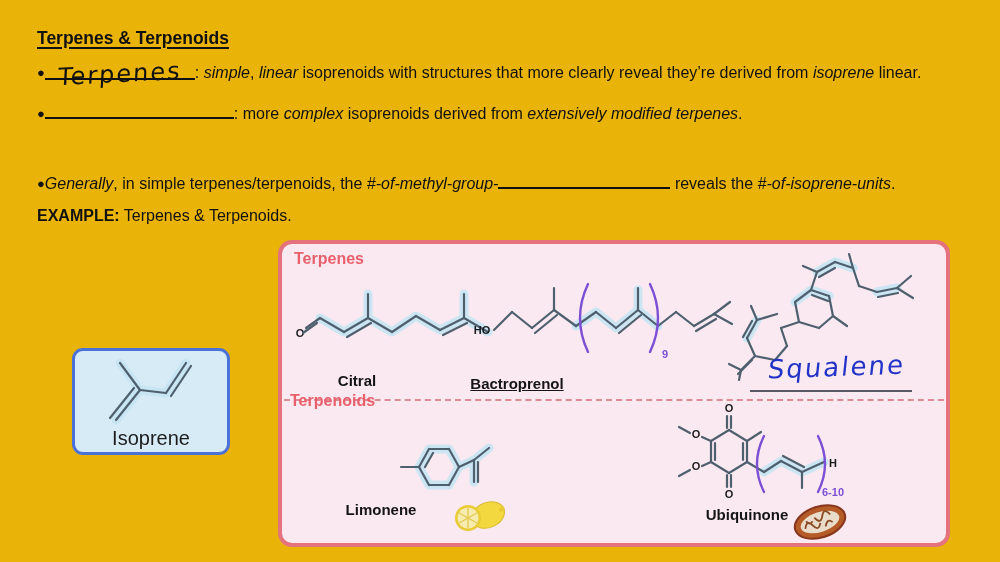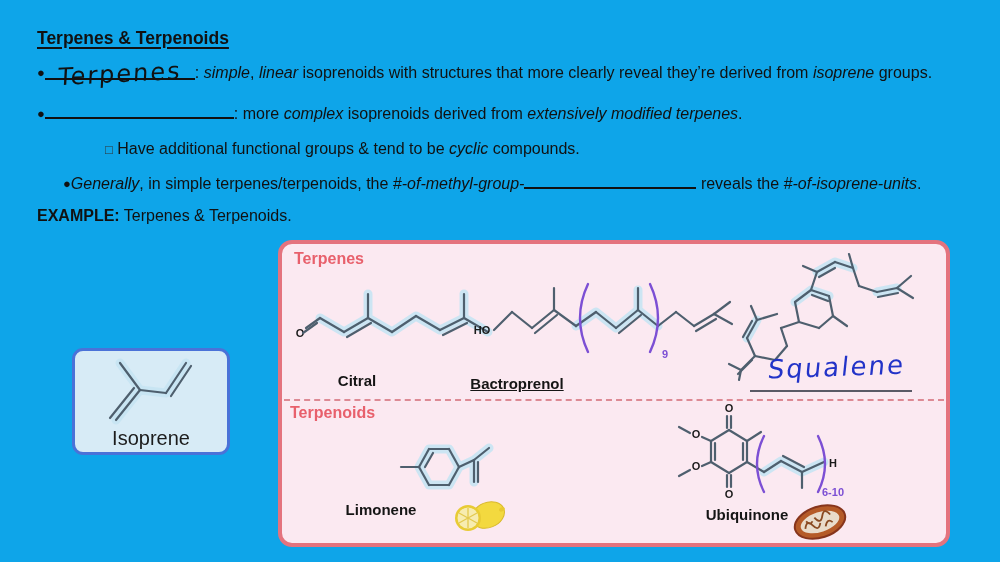--- a/index.html
+++ b/index.html
@@ -1,28 +1,28 @@
 <!DOCTYPE html>
 <html><head>
 <meta charset="utf-8">
 <style>
   * { margin:0; padding:0; box-sizing:border-box; }
   html,body { background:#ffffff; }
   body { width:1000px; height:562px; font-family:"Liberation Sans", sans-serif; color:#111; position:relative; overflow:hidden; }
-  .page { position:absolute; left:0; top:0; width:1000px; height:562px; background:#0ea5e9; }
+  .page { position:absolute; left:0; top:0; width:1000px; height:562px; background:#eab308; }
 
   .title { position:absolute; left:37px; top:28px; font-size:17.5px; font-weight:bold;
            text-decoration:underline; text-decoration-thickness:2px; text-underline-offset:3px; }
 
   .tline { position:absolute; left:37px; font-size:16px; line-height:22px; white-space:nowrap; }
   .tline i { }
   .l1 { top:62px; }
   .l2 { top:103px; }
   .l3 { top:138px; left:105px; }
-  .l4 { top:173px;margin-left:26px; }
+  .l4 { top:173px; }
   .l5 { top:205px; }
   .bullet { font-size:13px; vertical-align:1px; }
   .boxbullet { font-size:13px; color:#333; }
   .blank1 { display:inline-block; width:150px; border-bottom:2px solid #111; text-align:center;
             vertical-align:baseline; height:18px; }
   .hand { display:inline-block; font-family:"DejaVu Sans", sans-serif; font-size:24px; font-weight:500;
           letter-spacing:2px; transform:rotate(-3deg) skewX(-6deg); position:relative; top:4px; line-height:10px; }
   .blank2 { display:inline-block; width:189px; border-bottom:2px solid #111; height:14px; }
   .blank3 { display:inline-block; width:172px; border-bottom:2px solid #111; height:14px; }
   .exlabel { font-weight:bold;margin-top:47px; }
@@ -31,21 +31,21 @@
   .isocard { position:absolute; left:72px; top:348px; width:158px; height:107px;
              background:#d7ebf6; border:3px solid #4a72d8; border-radius:11px; }
   .isocard svg { position:absolute; left:12px; top:2px; }
   .isolabel { position:absolute; left:0; top:76px; width:100%; text-align:center; font-size:20px; color:#1c1c1c; }
 
   
   .panel { position:absolute; left:278px; top:240px; width:672px; height:307px;
            background:#fbe9f1; border:4px solid #e4737e; border-radius:14px; }
   .sec { position:absolute; font-size:16px; font-weight:bold; color:#e8606c; }
   .sec-terp { left:12px; top:6px; }
-  .sec-oid  { left:8px;  top:160px; }
+  .sec-oid  { left:8px;  top:148px; }
   .divider { position:absolute; left:2px; right:2px; top:155px; border-top:2px dashed #dd8a94; }
 
   .mlabel { position:absolute; font-size:15px; font-weight:bold; color:#151515; text-align:center; }
   .lab-citral { left:20px;  top:128px; width:110px; }
   .lab-bacto  { left:170px; top:131px; width:130px;text-decoration:underline; }
   .lab-limo   { left:34px;  top:257px; width:130px; }
   .lab-ubiq   { left:400px; top:262px; width:130px; }
 
   .sq-hand { position:absolute; left:486px; top:108px; font-family:"DejaVu Sans", sans-serif;
              font-size:26px; color:#2233c8; transform:rotate(-2deg) skewX(-8deg); letter-spacing:2px; }
@@ -67,30 +67,27 @@
   .rep  { font-family:"Liberation Sans", sans-serif; font-size:11px; font-weight:bold; fill:#7c4fd4; }
 </style>
 </head>
 <body>
 
 <div class="page">
 
   <div class="title">Terpenes &amp; Terpenoids</div>
 
   <div class="tline l1">
-    <span class="bullet">●</span><span class="blank1"><span class="hand">Terpenes</span></span><span>: </span><i>simple</i><span>, </span><i>linear</i><span> isoprenoids with structures that more clearly reveal they’re derived from </span><i>isoprene</i><span> groups.</span>
+    <span class="bullet">●</span><span class="blank1"><span class="hand">Terpenes</span></span><span>: </span><i>simple</i><span>, </span><i>linear</i><span> isoprenoids with structures that more clearly reveal they’re derived from </span><i>isoprene</i><span> linear.</span>
   </div>
 
   <div class="tline l2">
     <span class="bullet">●</span><span class="blank2"></span><span>: more </span><i>complex</i><span> isoprenoids derived from </span><i>extensively modified terpenes</i><span>.</span>
   </div>
 
-  <div class="tline l3">
-    <span class="boxbullet">□</span><span> Have additional functional groups &amp; tend to be </span><i>cyclic</i><span> compounds.</span>
-  </div>
 
   <div class="tline l4">
     <span class="bullet">●</span><i>Generally</i><span>, in simple terpenes/terpenoids, the </span><i>#-of-methyl-group-</i><span class="blank3"></span><span> reveals the </span><i>#-of-isoprene-units</i><span>.</span>
   </div>
 
   <div class="tline l5">
     <span class="exlabel">EXAMPLE:</span><span> Terpenes &amp; Terpenoids.</span>
   </div>
 
   <div class="isocard">

